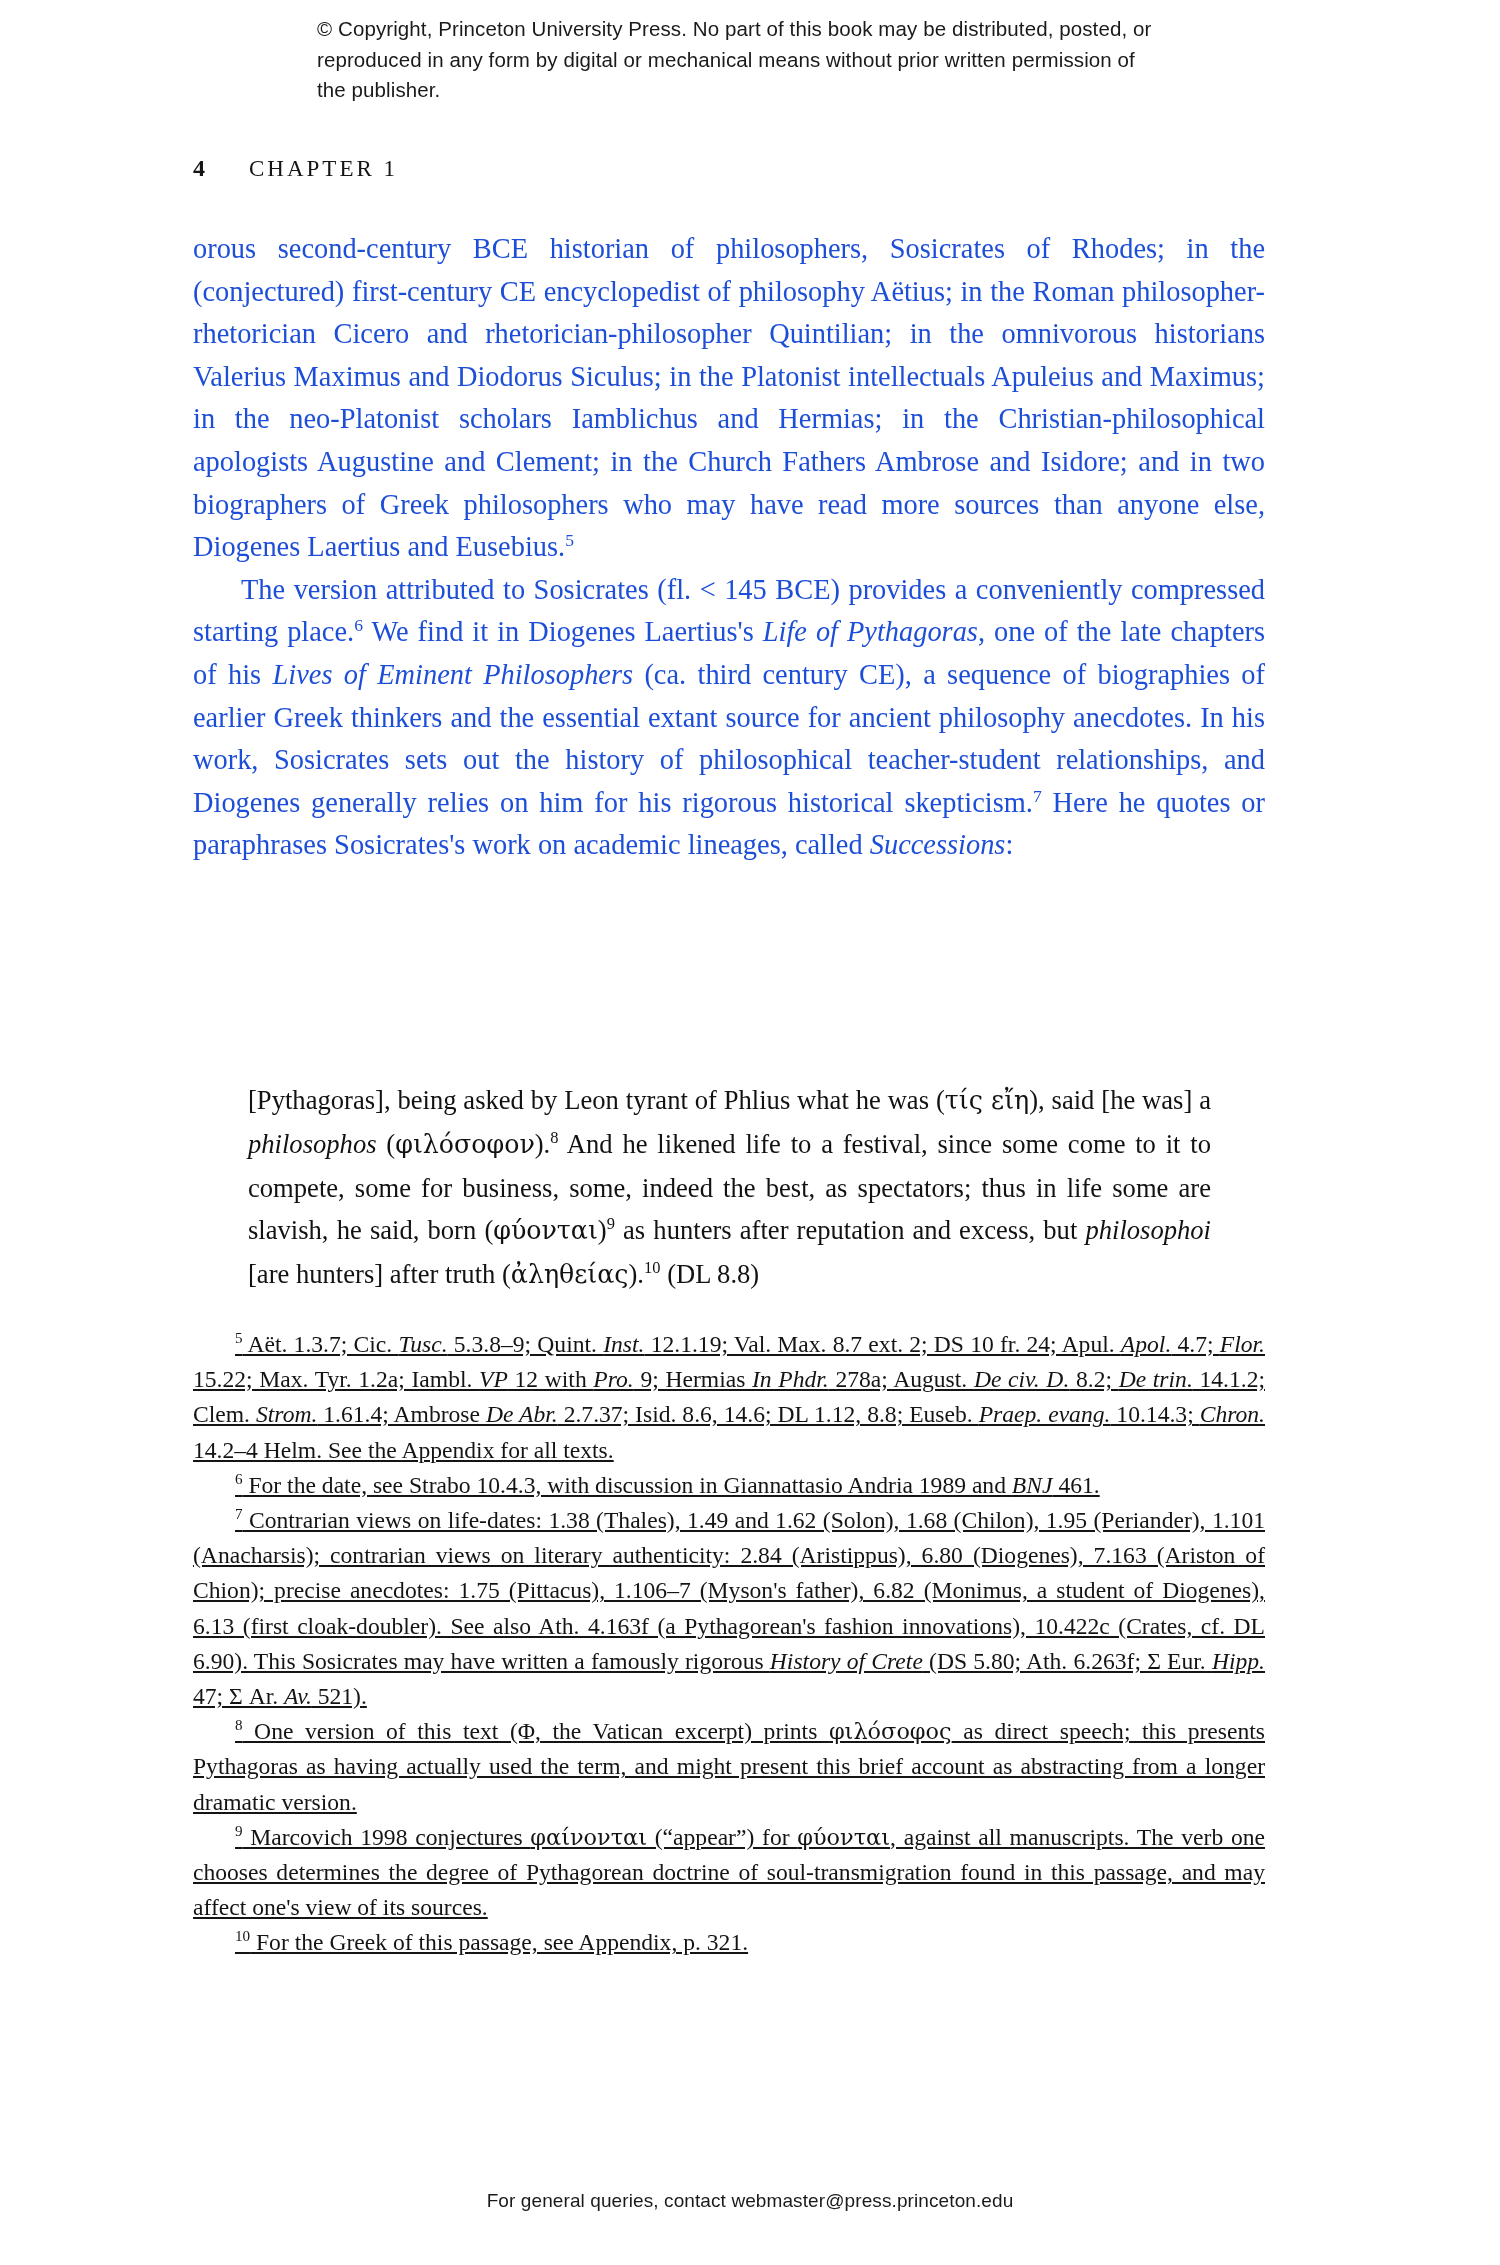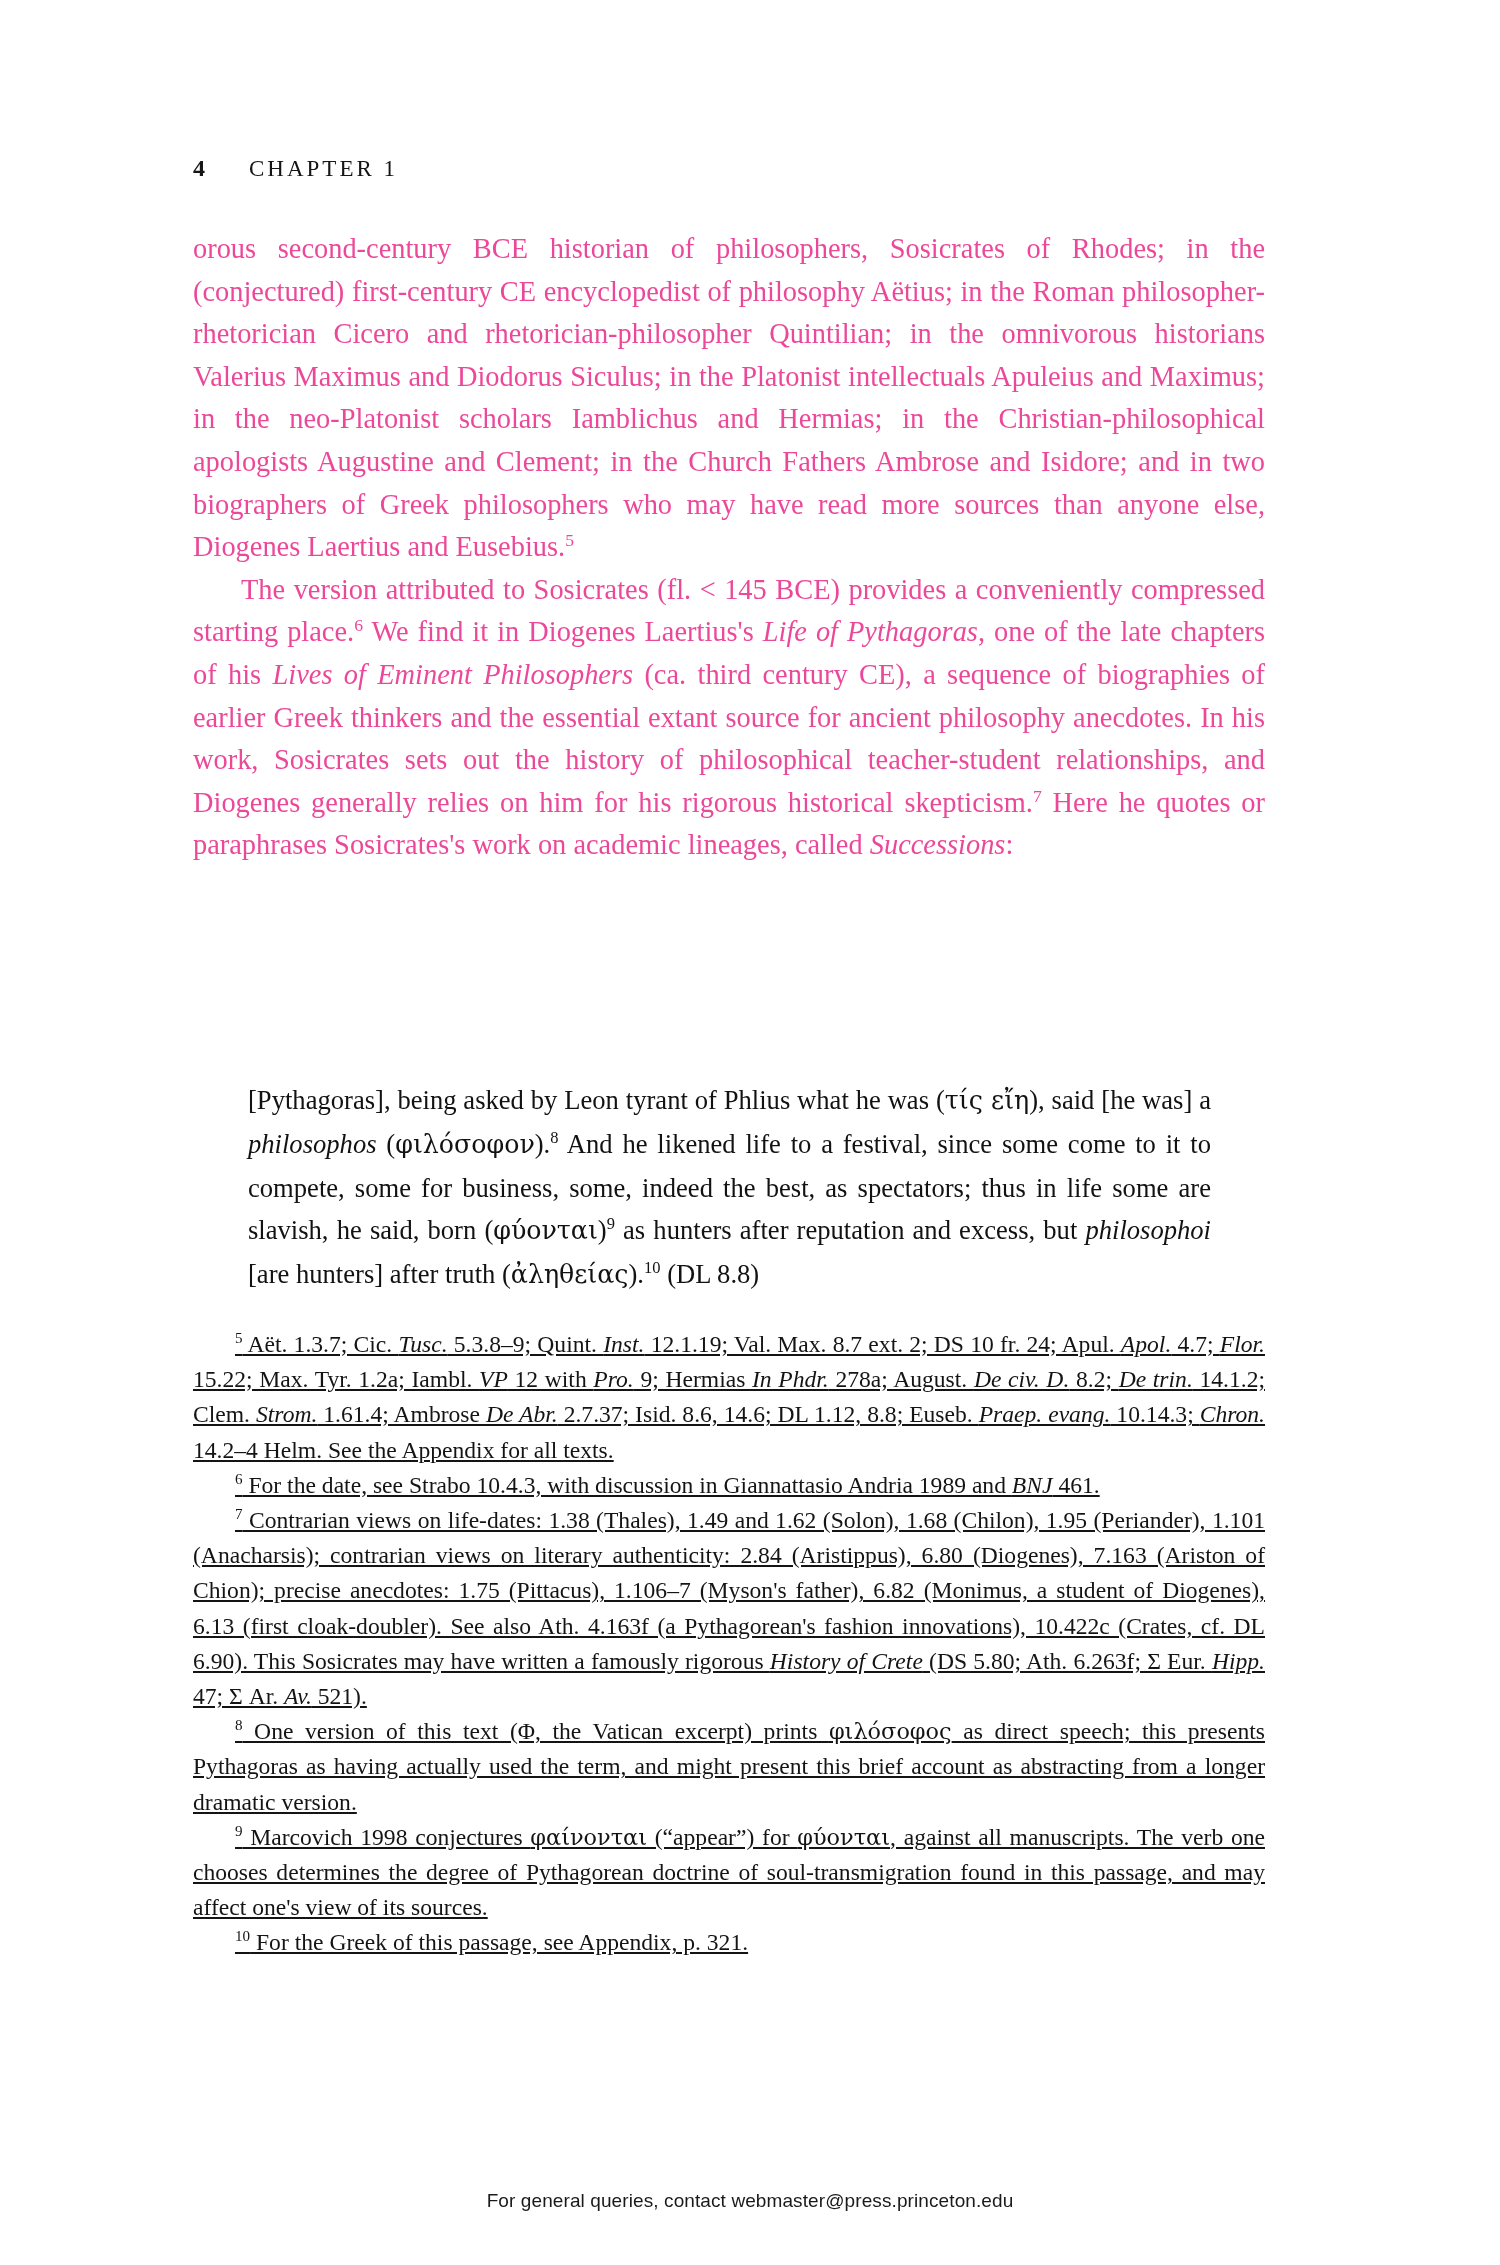--- a/index.html
+++ b/index.html
@@ -65,21 +65,21 @@
     top: 228px;
     width: 1072px;
   }
 
   p.body {
     margin: 0;
     font-size: 28.4px;
     line-height: 42.6px;
     text-align: justify;
     text-justify: inter-word;
-    color: #ec4899;
+    color: #1d4ed8;
     hyphens: none;
   }
   p.body.indent {
     text-indent: 48px;
   }
 
   i, .it { font-style: italic; }
 
   sup {
     font-size: 0.62em;
@@ -140,20 +140,21 @@
     font-size: 19px;
     color: #1a1a1a;
     letter-spacing: 0.1px;
   }
 </style>
 </head>
 <body>
 
 <div class="page">
 
+  <div class="copyright">© Copyright, Princeton University Press. No part of this book may be distributed, posted, or reproduced in any form by digital or mechanical means without prior written permission of the publisher.</div>
 
   <div class="runhead">
     <span class="folio">4</span><span class="chaplabel">CHAPTER 1</span>
   </div>
 
   <div class="column">
 
     <p class="body"><span>orous second-century BCE historian of philosophers, Sosicrates of Rhodes; in the (conjectured) first-century CE encyclopedist of philosophy Aëtius; in the Roman philosopher-rhetorician Cicero and rhetorician-philosopher Quintilian; in the omnivorous historians Valerius Maximus and Diodorus Siculus; in the Platonist intellectuals Apuleius and Maximus; in the neo-Platonist scholars Iamblichus and Hermias; in the Christian-philosophical apologists Augustine and Clement; in the Church Fathers Ambrose and Isidore; and in two biographers of Greek philosophers who may have read more sources than anyone else, Diogenes Laertius and Eusebius.</span><sup>5</sup></p>
 
     <p class="body indent"><span>The version attributed to Sosicrates (fl. &lt; 145 BCE) provides a conveniently compressed starting place.</span><sup>6</sup><span> We find it in Diogenes Laertius's </span><i>Life of Pythagoras</i><span>, one of the late chapters of his </span><i>Lives of Eminent Philosophers</i><span> (ca. third century CE), a sequence of biographies of earlier Greek thinkers and the essential extant source for ancient philosophy anecdotes. In his work, Sosicrates sets out the history of philosophical teacher-student relationships, and Diogenes generally relies on him for his rigorous historical skepticism.</span><sup>7</sup><span> Here he quotes or paraphrases Sosicrates's work on academic lineages, called </span><i>Successions</i><span>:</span></p>

